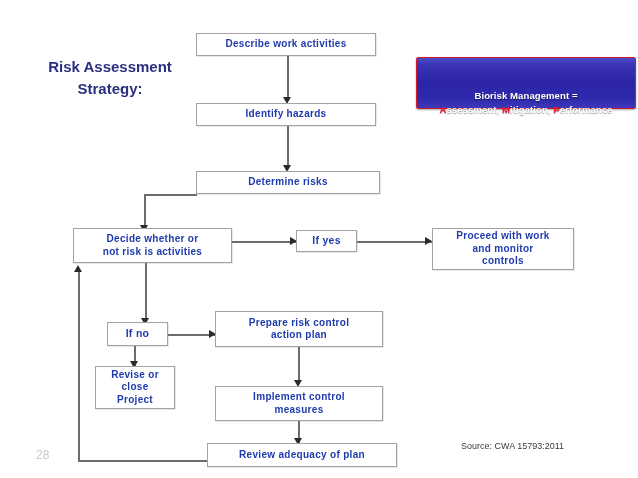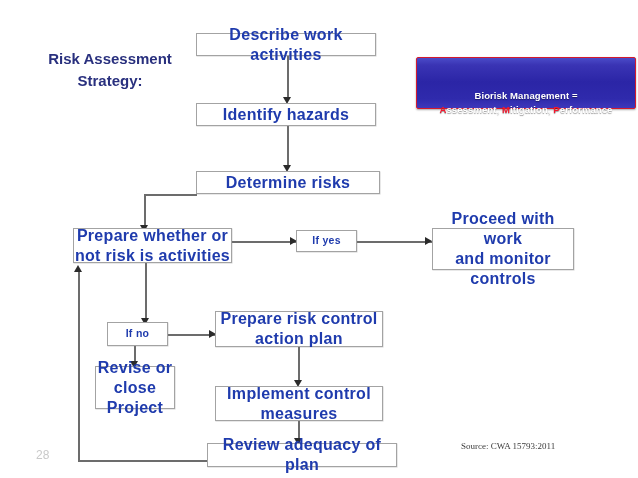--- a/index.html
+++ b/index.html
@@ -13,21 +13,21 @@
     height: 478px;
     background: #ffffff;
     overflow: hidden;
     font-family: "Liberation Sans", sans-serif;
   }
 
   
   .slide-title {
     position: absolute;
     left: 30px;
-    top: 48px;
+    top: 56px;
     width: 160px;
     text-align: center;
     font-family: "Liberation Sans", sans-serif;
     font-size: 15px;
     font-weight: bold;
     color: #29307e;
     line-height: 1.45;
   }
 
   
@@ -62,21 +62,21 @@
   }
   .callout-text .hl { color: #f4172e; }
 
   
   .fbox {
     position: absolute;
     box-sizing: border-box;
     border: 1px solid #a3a3a3;
     background: #ffffff;
     color: #1f3bad;
-    font-size: 16px;
+    font-size: 10px;
     font-weight: bold;
     letter-spacing: 0.3px;
     display: flex;
     align-items: center;
     justify-content: center;
     text-align: center;
     line-height: 1.25;
     box-shadow: 0.5px 0.5px 0 rgba(120,120,120,0.35);
   }
   .fbox.small { font-size: 10.5px; }
@@ -109,21 +109,21 @@
     border-bottom: 7px solid #2b2b2b;
   }
 
   
   .source {
     position: absolute;
     left: 461px;
     top: 441px;
     font-size: 9px;
     color: #3a3a3a;
-    font-family: Liberation Serif, serif;
+    font-family: Liberation Sans, sans-serif;
     white-space: nowrap;
   }
   .page-num {
     position: absolute;
     left: 36px;
     top: 448px;
     font-size: 12px;
     color: #c9c9c9;
     font-family: "Liberation Sans", sans-serif;
   }
@@ -189,21 +189,21 @@
   <div class="fbox" style="left:196px; top:103px; width:180px; height:23px;">
     <span>Identify hazards</span>
   </div>
 
   <div class="fbox" style="left:196px; top:171px; width:184px; height:23px;">
     <span>Determine risks</span>
   </div>
 
   <div class="fbox" style="left:73px; top:228px; width:159px; height:35px;">
     <span>
-      <span>Prepare whether or</span><br>
+      <span>Decide whether or</span><br>
       <span>not risk is activities</span>
     </span>
   </div>
 
   <div class="fbox small" style="left:296px; top:230px; width:61px; height:22px;">
     <span>If yes</span>
   </div>
 
   <div class="fbox" style="left:432px; top:228px; width:142px; height:42px;">
     <span>

